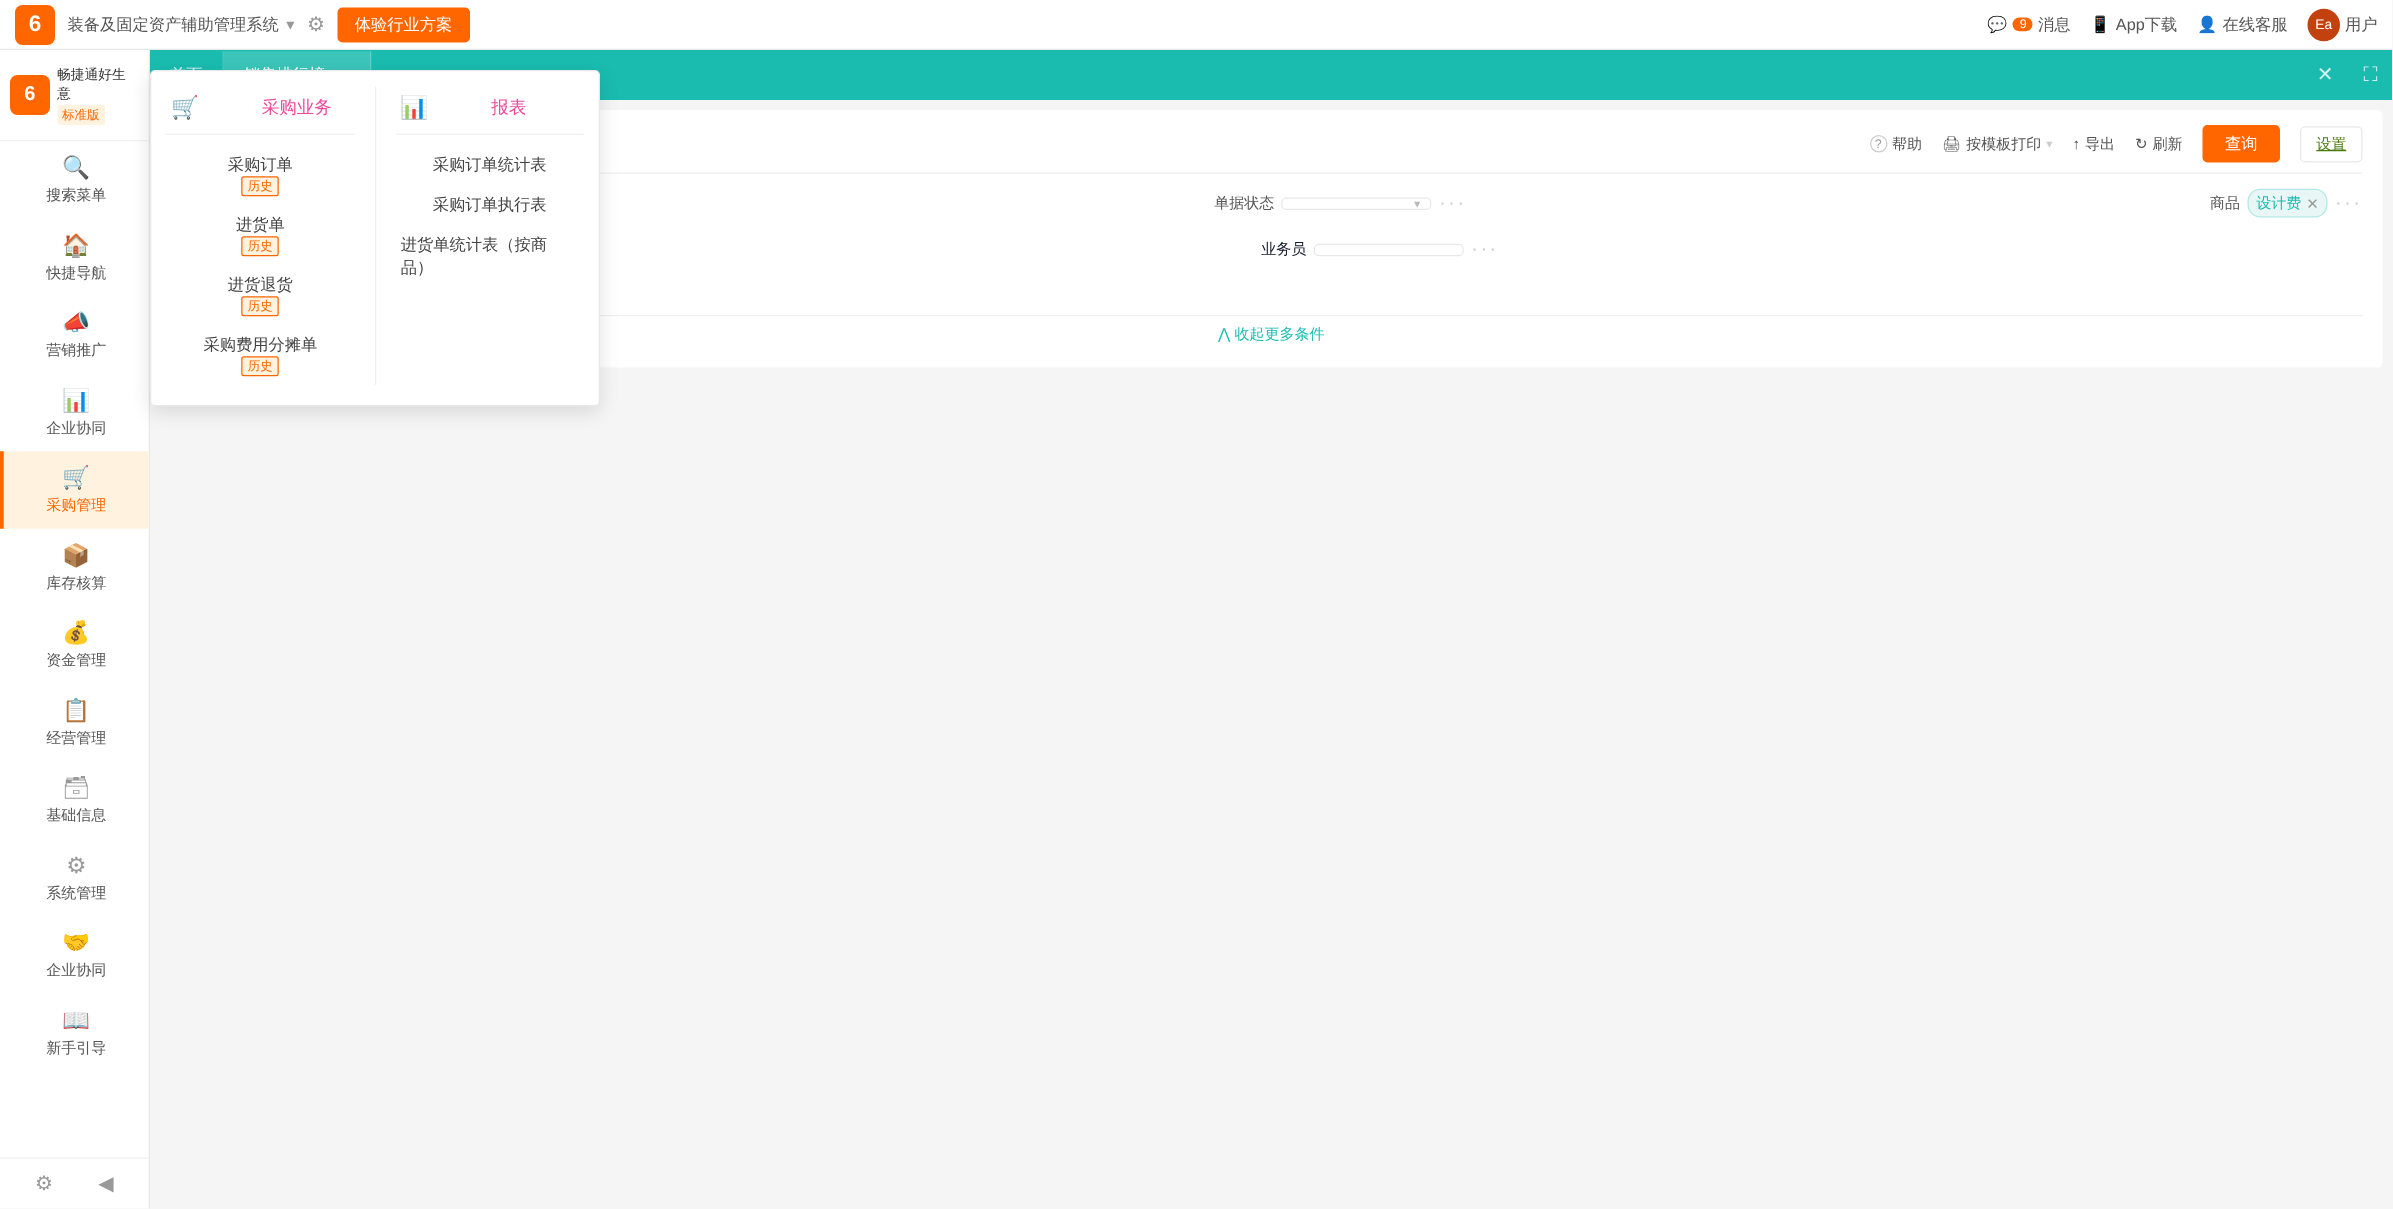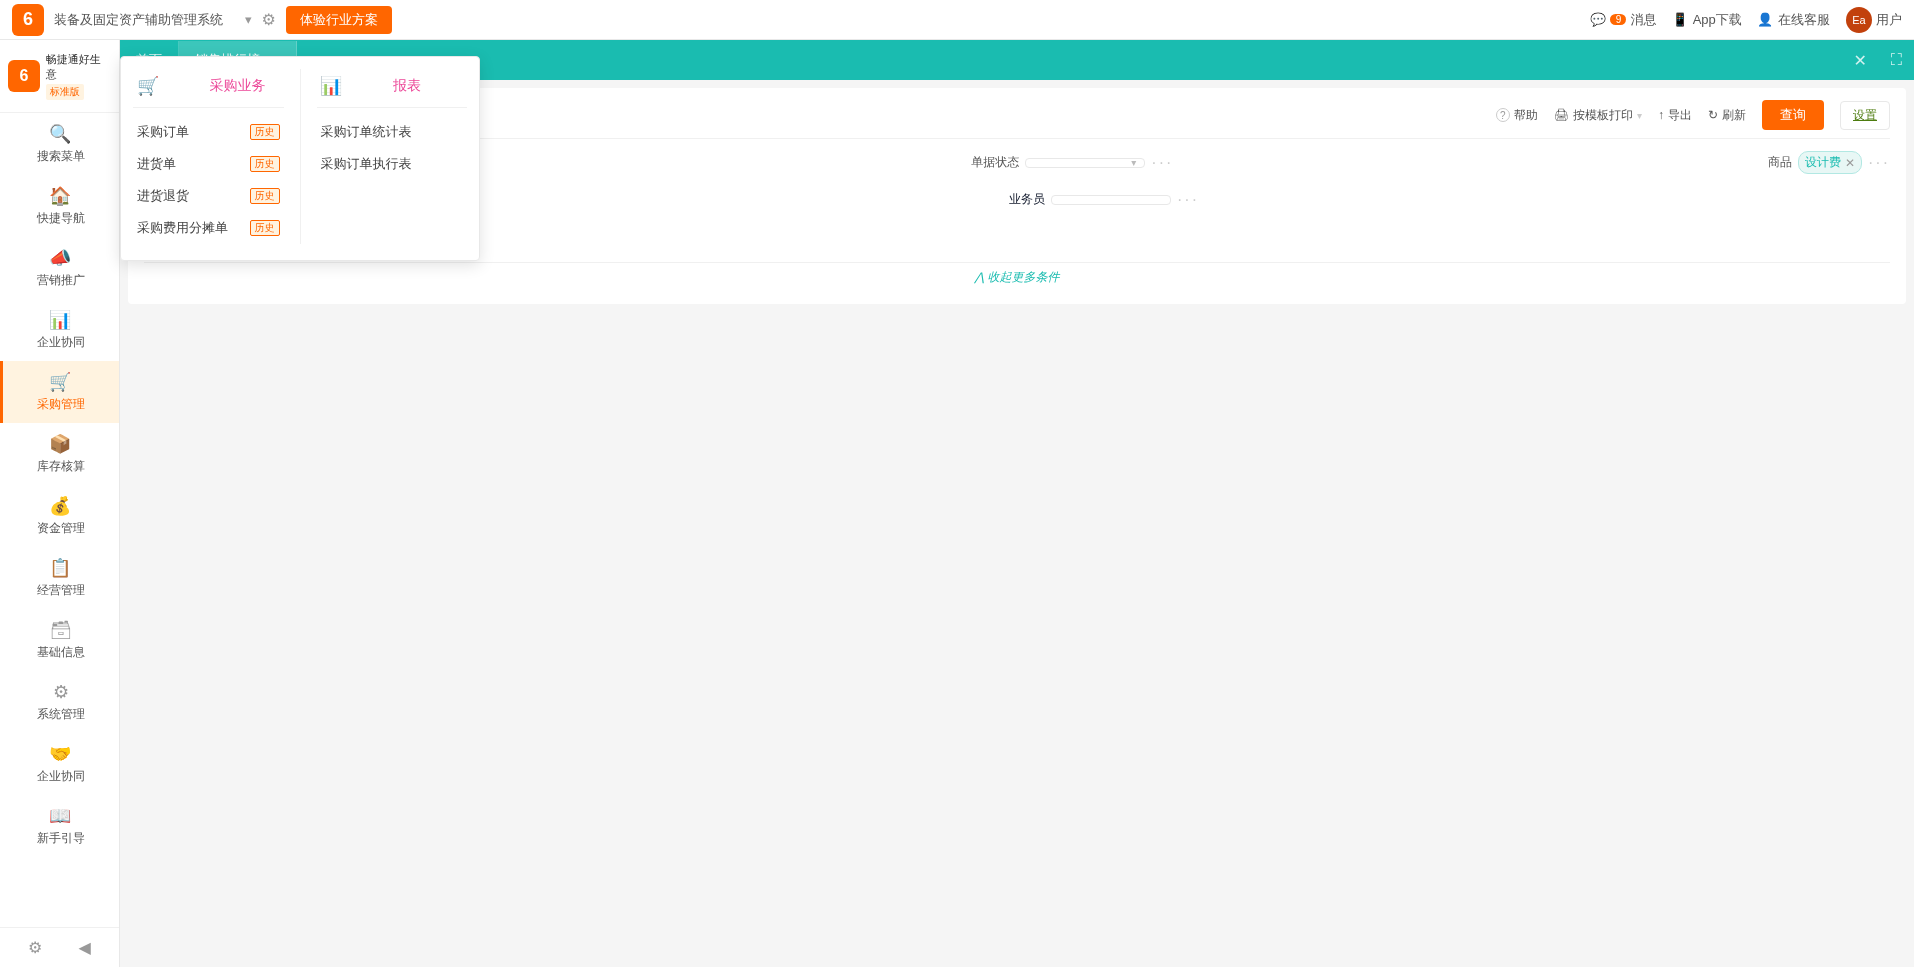--- a/index.html
+++ b/index.html
@@ -1,21 +1,21 @@
 <!DOCTYPE html>
 <html><head>
   <meta charset="utf-8">
   <style>
     * { box-sizing: border-box; margin: 0; padding: 0; }
     body { font-family: 'Microsoft YaHei', Arial, sans-serif; font-size: 13px; background: #f5f5f5; color: #333; display: flex; flex-direction: column; height: 100vh; overflow: hidden; }
 
     
     .topbar { height: 40px; background: #fff; display: flex; align-items: center; padding: 0 12px; border-bottom: 1px solid #e8e8e8; justify-content: space-between; }
     .topbar-left { display: flex; align-items: center; gap: 10px; }
-    .topbar-system { font-size: 13px; color: #555; display: flex; align-items: center; gap: 22px; }
+    .topbar-system { font-size: 13px; color: #555; display: flex; align-items: center; gap: 6px; }
     .topbar-btn { background: #f60; color: #fff; border: none; padding: 5px 14px; border-radius: 4px; cursor: pointer; font-size: 13px; }
     .topbar-right { display: flex; align-items: center; gap: 16px; font-size: 13px; color: #555; }
     .topbar-right-item { display: flex; align-items: center; gap: 4px; cursor: pointer; }
     .badge { background: #f60; color: #fff; border-radius: 10px; font-size: 10px; padding: 0 5px; min-width: 16px; text-align: center; }
     .avatar { width: 26px; height: 26px; background: #c2410c; border-radius: 50%; display: flex; align-items: center; justify-content: center; font-size: 11px; color: #fff; }
 
     
     .main-layout { display: flex; flex: 1; overflow: hidden; }
 
     
@@ -47,33 +47,33 @@
     .tab-spacer { flex: 1; }
     .tab-action { padding: 8px 12px; color: rgba(255,255,255,0.8); cursor: pointer; font-size: 16px; }
 
     
     .page-content { flex: 1; overflow-y: auto; padding: 0; background: #f5f5f5; position: relative; }
     .filter-toolbar-btn { display: flex; align-items: center; gap: 4px; color: #555; cursor: pointer; font-size: 12px; }
     .query-btn { background: #f60; color: #fff; border: none; padding: 6px 18px; border-radius: 4px; cursor: pointer; font-size: 13px; }
     .settings-btn { border: 1px solid #e8e8e8; background: #fff; color: #4d7c0f; padding: 5px 12px; border-radius: 4px; cursor: pointer; font-size: 12px; text-decoration: underline; }
     .filter-dots { color: #ccc; cursor: pointer; font-size: 16px; letter-spacing: 2px; }
 
-    .collapse-bar { text-align: center; padding: 6px; cursor: pointer; color: #1abcb0; font-size: 12px; border-top: 1px solid #f0f0f0; margin-top: 21px; font-style: italic; }
+    .collapse-bar { text-align: center; padding: 6px; cursor: pointer; color: #1abcb0; font-size: 12px; border-top: 1px solid #f0f0f0; margin-top: 11px; }
 
     
     .empty-state { display: flex; flex-direction: column; align-items: center; justify-content: center; padding: 80px 20px; }
     .empty-text { list-style: none; }
     .empty-text li { font-size: 13px; color: #999; margin-bottom: 4px; display: flex; align-items: center; gap: 6px; }
     .empty-text li::before { content: '●'; font-size: 8px; }
     .dropdown-menu { position: fixed; top: 56px; left: 120px; background: #fff; border: 1px solid #e8e8e8; border-radius: 4px; box-shadow: 0 4px 16px rgba(0,0,0,0.12); z-index: 200; width: 360px; padding: 12px 0 16px 0; }
     .dropdown-menu-cols { display: flex; gap: 0; }
     .dropdown-col { flex: 1; padding: 0 12px; }
     .dropdown-col-header { display: flex; align-items: center; gap: 6px; padding: 6px 4px 10px 4px; border-bottom: 1px solid #f0f0f0; margin-bottom: 8px; }
     .dropdown-col-header .col-title { font-size: 14px; color: #ec4899; font-weight: 500; margin-left: 44px; }
-    .dropdown-item { display: flex; align-items: center; justify-content: space-between; padding: 7px 4px; cursor: pointer; border-radius: 3px; }
+    .dropdown-item { display: flex; align-items: center; justify-content: space-between; padding: 7px 4px; cursor: pointer; border-radius: 3px; flex-direction: column; }
     .dropdown-item-label { font-size: 13px; color: #444; }
     .hist-badge { background: #fff3e0; color: #f60; border: 1px solid #f60; font-size: 10px; padding: 0 4px; border-radius: 2px; }
     .dropdown-divider { width: 1px; background: #f0f0f0; margin: 0 4px; }
     .if-value { display: flex; align-items: center; border: 1px solid #e8e8e8; border-radius: 4px; padding: 4px 28px 4px 8px; font-size: 12px; background: #fff; min-width: 160px; position: relative; cursor: pointer; color: #333; }
     .if-arrow { position: absolute; right: 8px; color: #bbb; font-size: 10px; }
     .tag-chip { display: inline-flex; align-items: center; background: #e8f7f5; color: #1abcb0; padding: 2px 6px; border-radius: 10px; font-size: 12px; gap: 4px; border: 1px solid #b2e8e3; }
     .tag-chip .x { cursor: pointer; color: #999; }
   </style>
 </head>
 <body>
@@ -325,15 +325,18 @@
       <div class="dropdown-col-header">
         <span style="color:#f60;font-size:18px;">📊</span>
         <span class="col-title">报表</span>
       </div>
       <div class="dropdown-item">
         <span class="dropdown-item-label">采购订单统计表</span>
       </div>
       <div class="dropdown-item">
         <span class="dropdown-item-label">采购订单执行表</span>
       </div>
+      <div class="dropdown-item">
+        <span class="dropdown-item-label">进货单统计表（按商品）</span>
+      </div>
     </div>
   </div>
 </div>
 
 </body></html>

